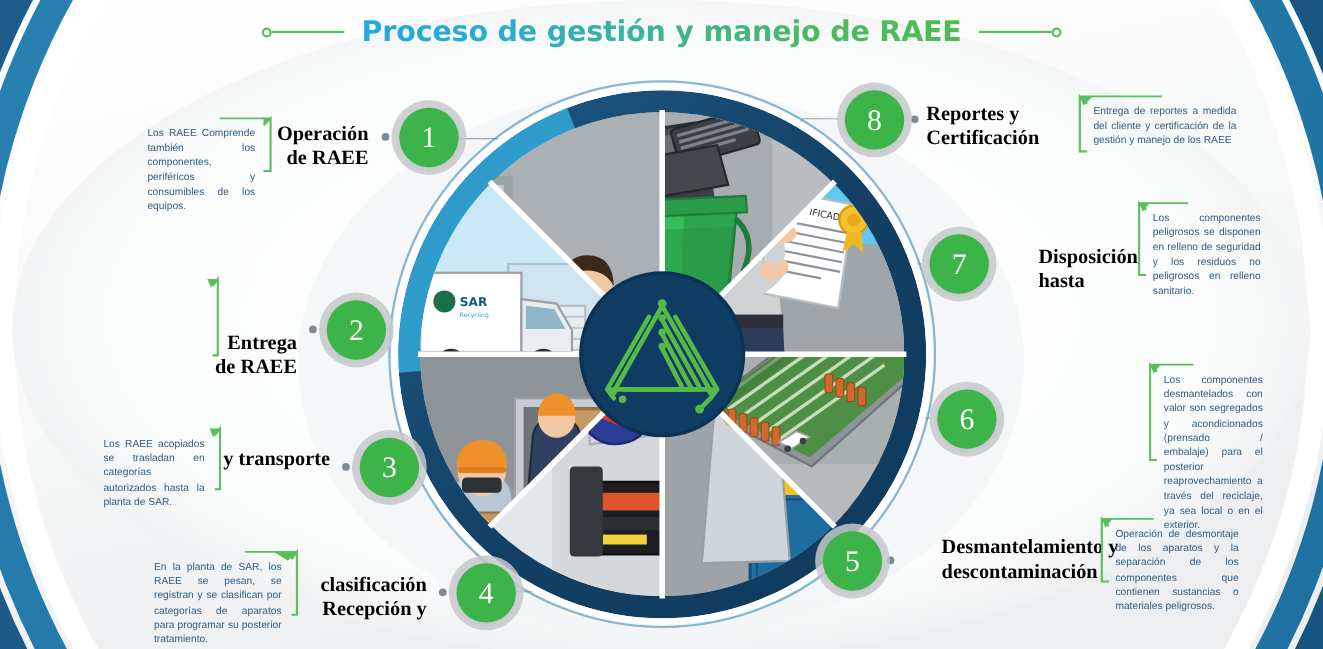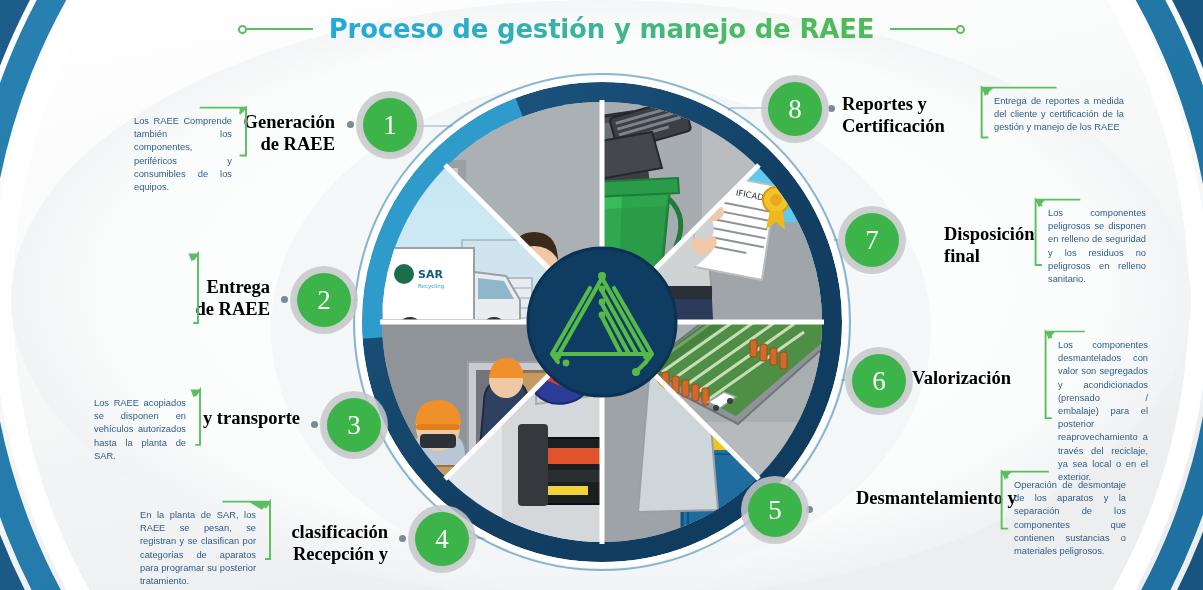--- a/index.html
+++ b/index.html
@@ -514,39 +514,39 @@
       <path d="M838,240 L796,240 L776,224"></path>
       <path d="M770,108 L730,108 L712,132"></path>
     </g>
   </svg>
 
   <div class="node" style="left:363px; top:98px;">
     <span>1</span>
   </div>
   <div class="connector-dot" style="left:347px; top:121px;"></div>
   <div class="step-label left-side" style="left:180px; top:112px; width:155px;">
-    <div>Generación</div>
+    <div>Operación</div>
     <div>de RAEE</div>
   </div>
   <div class="callout" style="left:88px; top:106px; width:158px;">
     <div class="cbox">
       <svg class="bracket" viewBox="0 0 158 66" preserveAspectRatio="none">
         <path d="M150,10 L158,2 L158,62 L150,62" fill="none" stroke="#5bbf5f" stroke-width="2.4"></path>
         <path d="M150,2 L158,2 L150,10 Z" fill="#5bbf5f"></path>
         <path d="M100,2 L158,2" stroke="#5bbf5f" stroke-width="2"></path>
       </svg>
       <div class="txt">Los RAEE Comprende también los componentes, periféricos y consumibles de los equipos.</div>
     </div>
   </div>
 
   <div class="node" style="left:297px; top:273px;">
     <span>2</span>
   </div>
   <div class="connector-dot" style="left:281px; top:296px;"></div>
-  <div class="step-label left-side" style="left:120px; top:277px; width:150px;">
+  <div class="step-label left-side" style="left:120px; top:302px; width:150px;">
     <div>Entrega</div>
     <div>de RAEE</div>
   </div>
   <div class="callout" style="left:46px; top:252px; width:152px;">
     <div class="cbox">
       <svg class="bracket" viewBox="0 0 152 94" preserveAspectRatio="none">
         <path d="M146,10 L152,2 L152,90 L146,90" fill="none" stroke="#5bbf5f" stroke-width="2.4"></path>
         <path d="M140,2 L152,2 L144,12 Z" fill="#5bbf5f"></path>
       </svg>
     </div>
@@ -558,21 +558,21 @@
   <div class="connector-dot" style="left:311px; top:421px;"></div>
   <div class="step-label left-side" style="left:130px; top:408px; width:170px;">
     <div>y transporte</div>
   </div>
   <div class="callout" style="left:48px; top:388px; width:152px;">
     <div class="cbox">
       <svg class="bracket" viewBox="0 0 152 76" preserveAspectRatio="none">
         <path d="M146,10 L152,2 L152,72 L146,72" fill="none" stroke="#5bbf5f" stroke-width="2.4"></path>
         <path d="M140,2 L152,2 L144,12 Z" fill="#5bbf5f"></path>
       </svg>
-      <div class="txt">Los RAEE acopiados se disponen en vehículos autorizados hasta la planta de SAR.</div>
+      <div class="txt">Los RAEE acopiados se trasladan en categorías autorizados hasta la planta de SAR.</div>
     </div>
   </div>
 
   <div class="node" style="left:415px; top:512px;">
     <span>4</span>
   </div>
   <div class="connector-dot" style="left:399px; top:535px;"></div>
   <div class="step-label left-side" style="left:218px; top:522px; width:170px;">
     <div>clasificación</div>
     <div>Recepción y</div>
@@ -587,59 +587,57 @@
       <div class="txt">En la planta de SAR, los RAEE se pesan, se registran y se clasifican por categorías de aparatos para programar su posterior tratamiento.</div>
     </div>
   </div>
 
   <div class="node" style="left:748px; top:483px;">
     <span>5</span>
   </div>
   <div class="connector-dot" style="left:806px; top:506px;"></div>
   <div class="step-label right-side" style="left:856px; top:488px; width:200px;">
     <div>Desmantelamiento y</div>
+    <div>descontaminación</div>
   </div>
   <div class="callout" style="left:968px; top:470px; width:172px;">
     <div class="cbox">
       <svg class="bracket" viewBox="0 0 172 76" preserveAspectRatio="none">
         <path d="M10,10 L2,2 L2,72 L10,72" fill="none" stroke="#5bbf5f" stroke-width="2.4"></path>
         <path d="M2,2 L14,2 L6,12 Z" fill="#5bbf5f"></path>
         <path d="M2,2 L60,2" stroke="#5bbf5f" stroke-width="2"></path>
       </svg>
       <div class="txt">Operación de desmontaje de los aparatos y la separación de los componentes que contienen sustancias o materiales peligrosos.</div>
     </div>
   </div>
 
   <div class="node" style="left:852px; top:354px;">
     <span>6</span>
   </div>
   <div class="connector-dot" style="left:898px; top:377px;"></div>
-  <div class="step-label right-side" style="left:912px; top:368px; width:180px;">
-    <div>Valorización</div>
-  </div>
   <div class="callout" style="left:1012px; top:330px; width:150px;">
     <div class="cbox">
       <svg class="bracket" viewBox="0 0 150 116" preserveAspectRatio="none">
         <path d="M10,10 L2,2 L2,112 L10,112" fill="none" stroke="#5bbf5f" stroke-width="2.4"></path>
         <path d="M2,2 L14,2 L6,12 Z" fill="#5bbf5f"></path>
         <path d="M2,2 L52,2" stroke="#5bbf5f" stroke-width="2"></path>
       </svg>
       <div class="txt">Los componentes desmantelados con valor son segregados y acondicionados (prensado / embalaje) para el posterior reaprovechamiento a través del reciclaje, ya sea local o en el exterior.</div>
     </div>
   </div>
 
   <div class="node" style="left:845px; top:213px;">
     <span>7</span>
   </div>
   <div class="connector-dot" style="left:890px; top:236px;"></div>
   <div class="step-label right-side" style="left:944px; top:224px; width:180px;">
     <div>Disposición</div>
-    <div>final</div>
-  </div>
-  <div class="callout" style="left:1002px; top:198px; width:158px;">
+    <div>hasta</div>
+  </div>
+  <div class="callout" style="left:1002px; top:183px; width:158px;">
     <div class="cbox">
       <svg class="bracket" viewBox="0 0 158 88" preserveAspectRatio="none">
         <path d="M10,10 L2,2 L2,84 L10,84" fill="none" stroke="#5bbf5f" stroke-width="2.4"></path>
         <path d="M2,2 L14,2 L6,12 Z" fill="#5bbf5f"></path>
         <path d="M2,2 L58,2" stroke="#5bbf5f" stroke-width="2"></path>
       </svg>
       <div class="txt">Los componentes peligrosos se disponen en relleno de seguridad y los residuos no peligrosos en relleno sanitario.</div>
     </div>
   </div>
 

